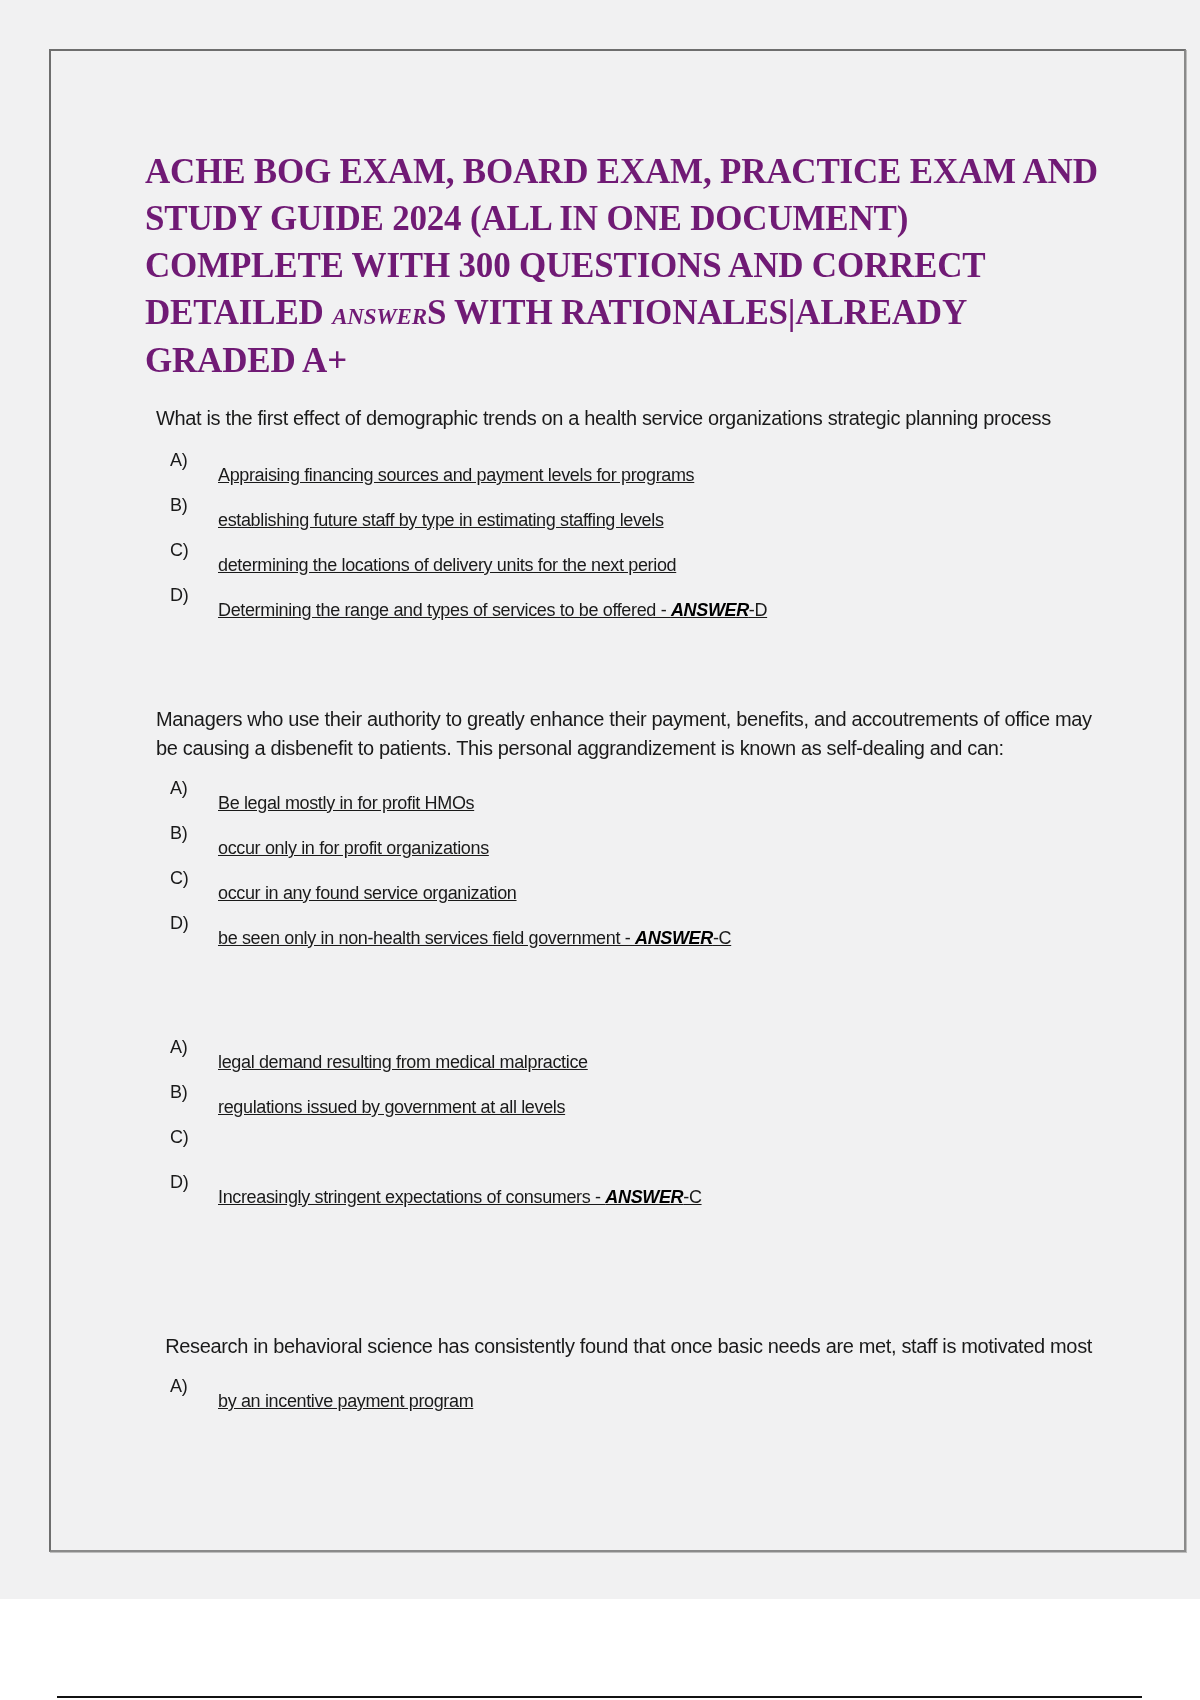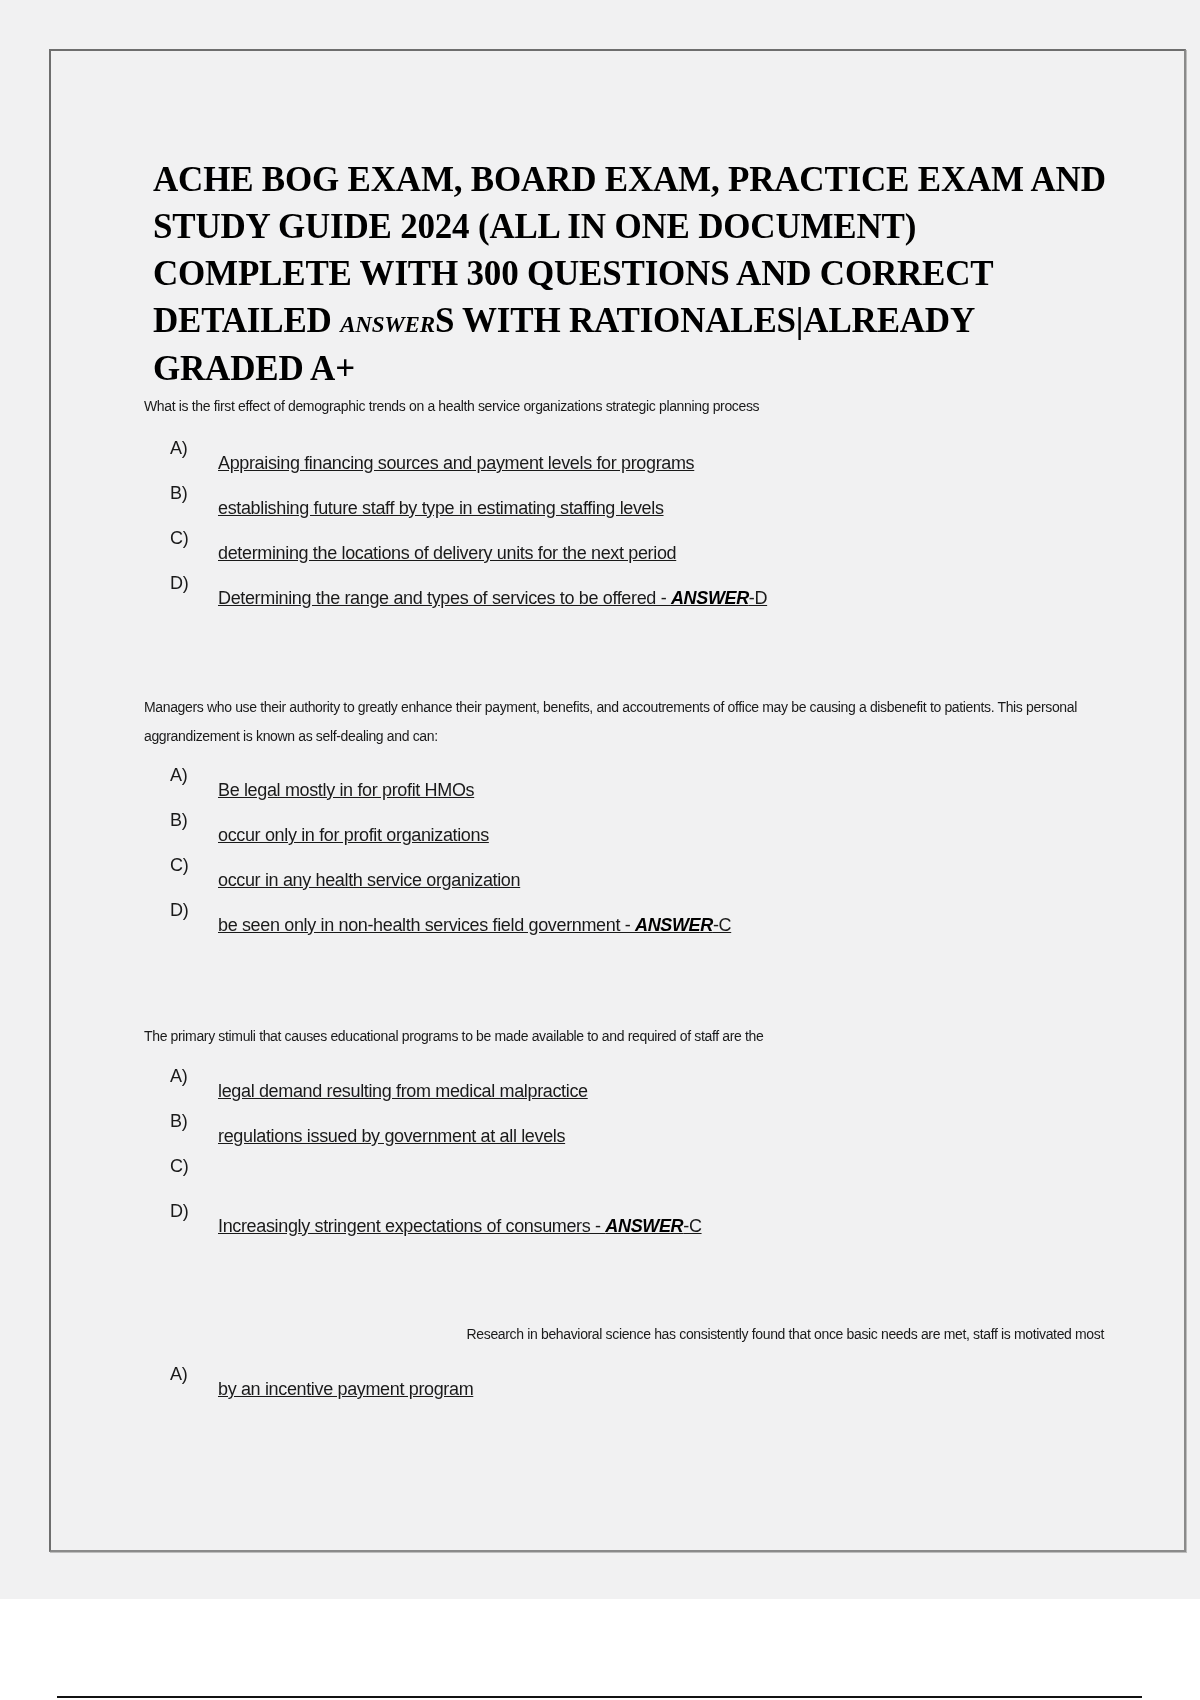--- a/index.html
+++ b/index.html
@@ -30,45 +30,45 @@
       border: 2px solid #6e6e6e;
       border-right-color: #8a8a8a;
       border-bottom-color: #8a8a8a;
       box-shadow: 1px 1px 0 #bdbdbd;
     }
     .title {
       position: absolute;
       left: 145px;
       top: 148px;
       width: 960px;
-      margin: 8px;
+      margin: 0;
       font-family: "Liberation Serif", serif;
       font-weight: bold;
       font-size: 35px;
       line-height: 47px;
-      color: #000000;
+      color: #701a75;
       letter-spacing: -0.2px;
     }
     .title .sc {
       font-style: italic;
       font-variant: small-caps;
       text-transform: lowercase;
       font-size: 33px;
     }
     .question {
       position: absolute;
       left: 144px;
       width: 960px;
       color: #1a1a1a;
     }
     .q-text {
       font-family: "Liberation Sans", sans-serif;
-      font-size: 14px;
+      font-size: 20px;
       line-height: 29px;
-      margin: 0;
+      margin: 12px;
       letter-spacing: -0.35px;
     }
     .options {
       list-style: none;
       margin: 12px 0 0 0;
       padding: 0;
     }
     .option {
       position: relative;
       height: 45px;
@@ -138,31 +138,30 @@
     <li class="option">
       <span class="opt-label">A)</span>
       <span class="opt-text">Be legal mostly in for profit HMOs</span>
     </li>
     <li class="option">
       <span class="opt-label">B)</span>
       <span class="opt-text">occur only in for profit organizations</span>
     </li>
     <li class="option">
       <span class="opt-label">C)</span>
-      <span class="opt-text">occur in any health service organization</span>
+      <span class="opt-text">occur in any found service organization</span>
     </li>
     <li class="option">
       <span class="opt-label">D)</span>
       <span class="opt-text"><span>be seen only in non-health services field government - </span><span class="answer-key">ANSWER</span><span>-C</span></span>
     </li>
   </ul>
 </div>
 
 <div class="question" style="top:1022px;">
-  <p class="q-text">The primary stimuli that causes educational programs to be made available to and required of staff are the</p>
   <ul class="options" style="margin-top:12px;">
     <li class="option">
       <span class="opt-label">A)</span>
       <span class="opt-text">legal demand resulting from medical malpractice</span>
     </li>
     <li class="option">
       <span class="opt-label">B)</span>
       <span class="opt-text">regulations issued by government at all levels</span>
     </li>
     <li class="option">

